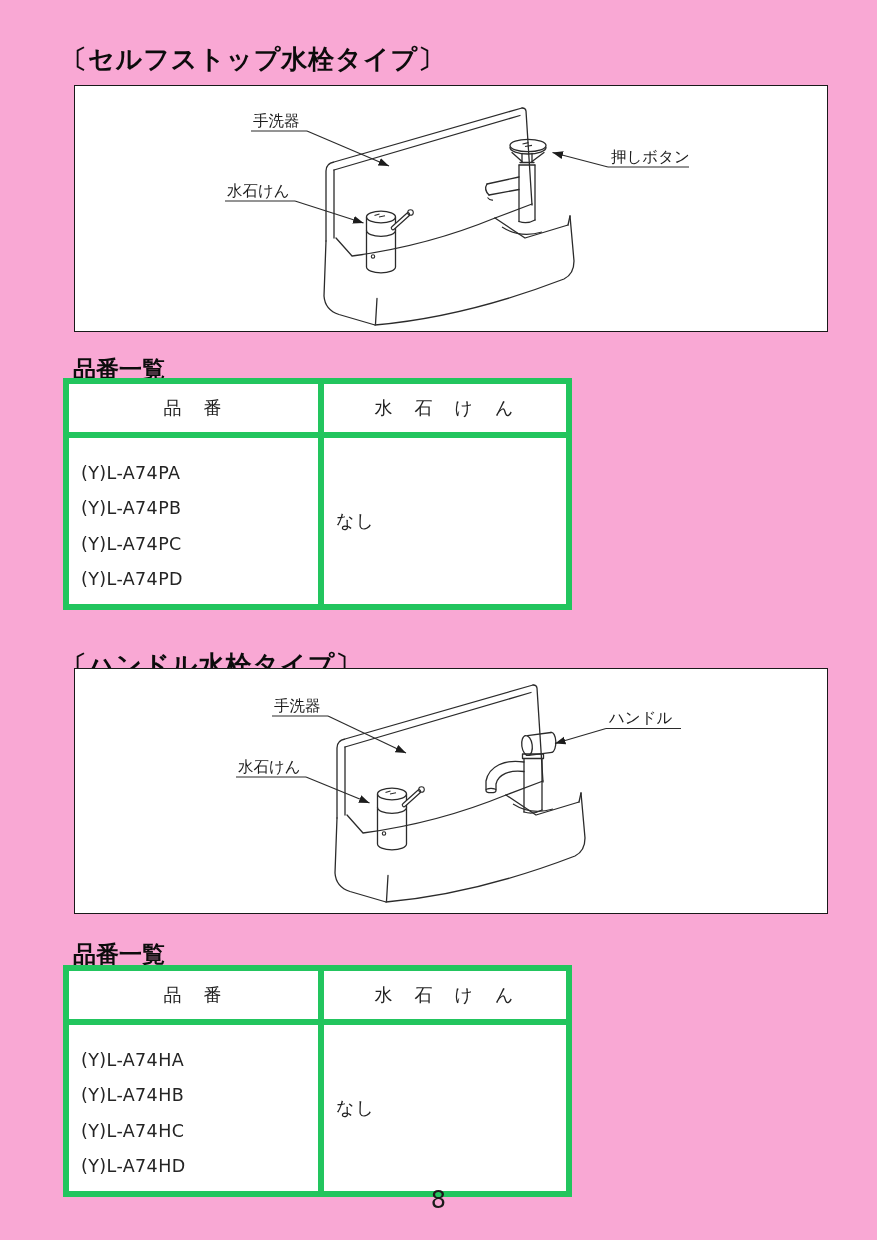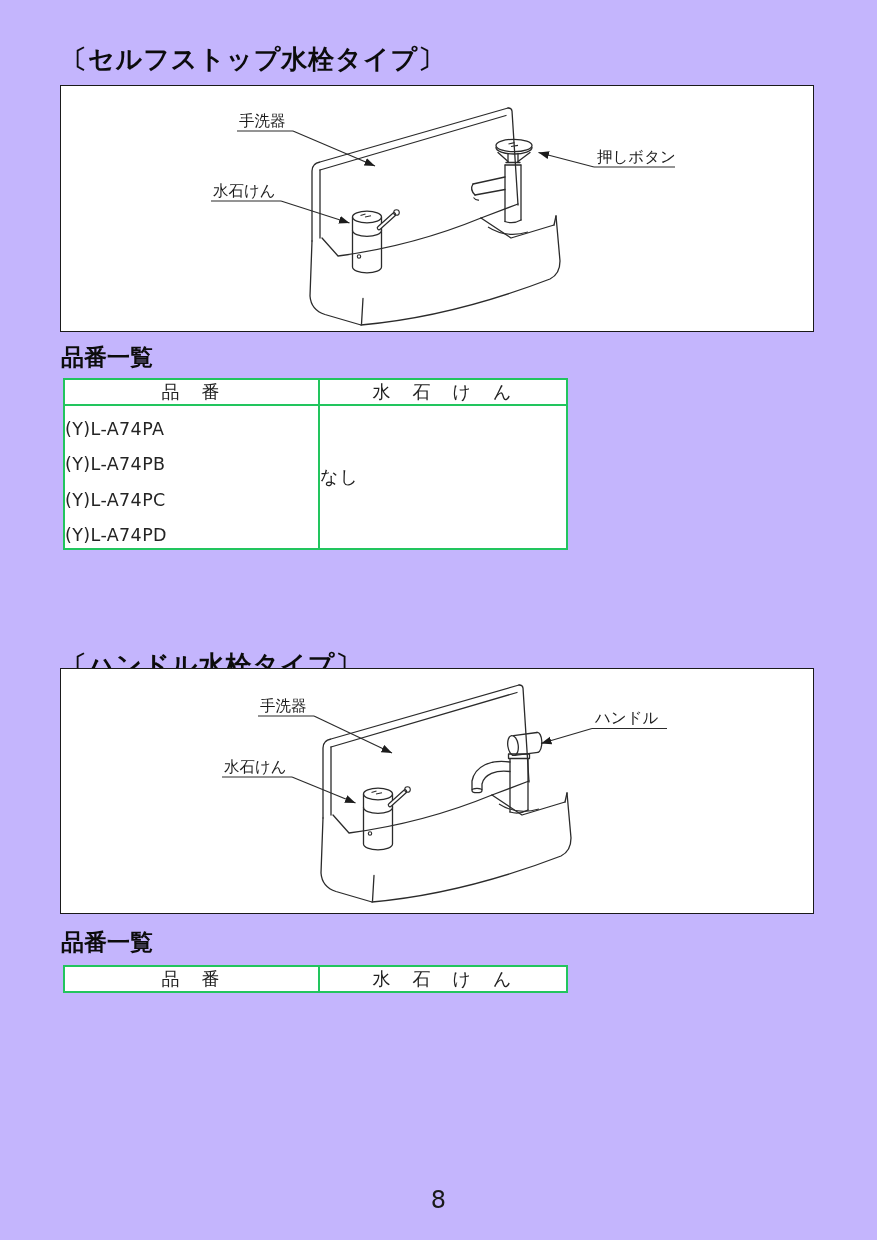--- a/index.html
+++ b/index.html
@@ -1,39 +1,39 @@
 <!DOCTYPE html>
 <html><head>
 <meta charset="utf-8">
 <style>
   html,body { margin:0; padding:0; background:#ffffff; }
   .page {
-    position:relative; width:877px; height:1240px; background:#c4b5fd;
+    position:relative; width:877px; height:1240px; background:#f9a8d4;
     font-family:"DejaVu Sans", sans-serif; color:#111;
     overflow:hidden;
   }
   .sec-heading {
     position:absolute; left:61px; margin:0;
     font-size:26px; font-weight:700; letter-spacing:1px; color:#0c0c0c;
     white-space:nowrap;
   }
   .diagram-box {
-    position:absolute; left:60px; width:752px;
+    position:absolute; left:74px; width:752px;
     border:1.6px solid #1a1a1a; background:#fff;
   }
   .list-title {
-    position:absolute; left:61px; margin:0;
+    position:absolute; left:61px; margin:12px;
     font-size:23px; font-weight:700; color:#0c0c0c; white-space:nowrap;
   }
   table.parts-table {
     position:absolute; left:63px; width:503px;
     border-collapse:collapse; table-layout:fixed;
     background:#fff;
   }
-  .parts-table th, .parts-table td { border:2px solid #22c55e; padding:0; }
+  .parts-table th, .parts-table td { border:6px solid #22c55e; padding:12px; }
   .parts-table th {
     height:21px; font-weight:400; font-size:18px; letter-spacing:2px;
     text-align:center; color:#222; white-space:nowrap;
   }
   .pn-cell { vertical-align:middle; padding:1px 0 1px 11px; }
   .pn-line {
     font-size:17.5px; line-height:23.4px; color:#242424;
     letter-spacing:0.4px; white-space:nowrap;margin-top:12px;
   }
   .soap-cell {
@@ -223,18 +223,27 @@
   <table class="parts-table" style="top:965px;">
     <colgroup>
         <col style="width:255px">
         <col style="width:248px">
       </colgroup>
     <tbody>
         <tr>
       <th>品　番</th>
       <th>水　石　け　ん</th>
     </tr>
+    <tr>
+      <td class="pn-cell" style="height:95px;">
+        <div class="pn-line">(Y)L-A74HA</div>
+        <div class="pn-line">(Y)L-A74HB</div>
+        <div class="pn-line">(Y)L-A74HC</div>
+        <div class="pn-line">(Y)L-A74HD</div>
+      </td>
+      <td class="soap-cell">なし</td>
+    </tr>
   </tbody>
     </table>
 
   <div class="page-number">8</div>
 
 </div>
 
 </body></html>

